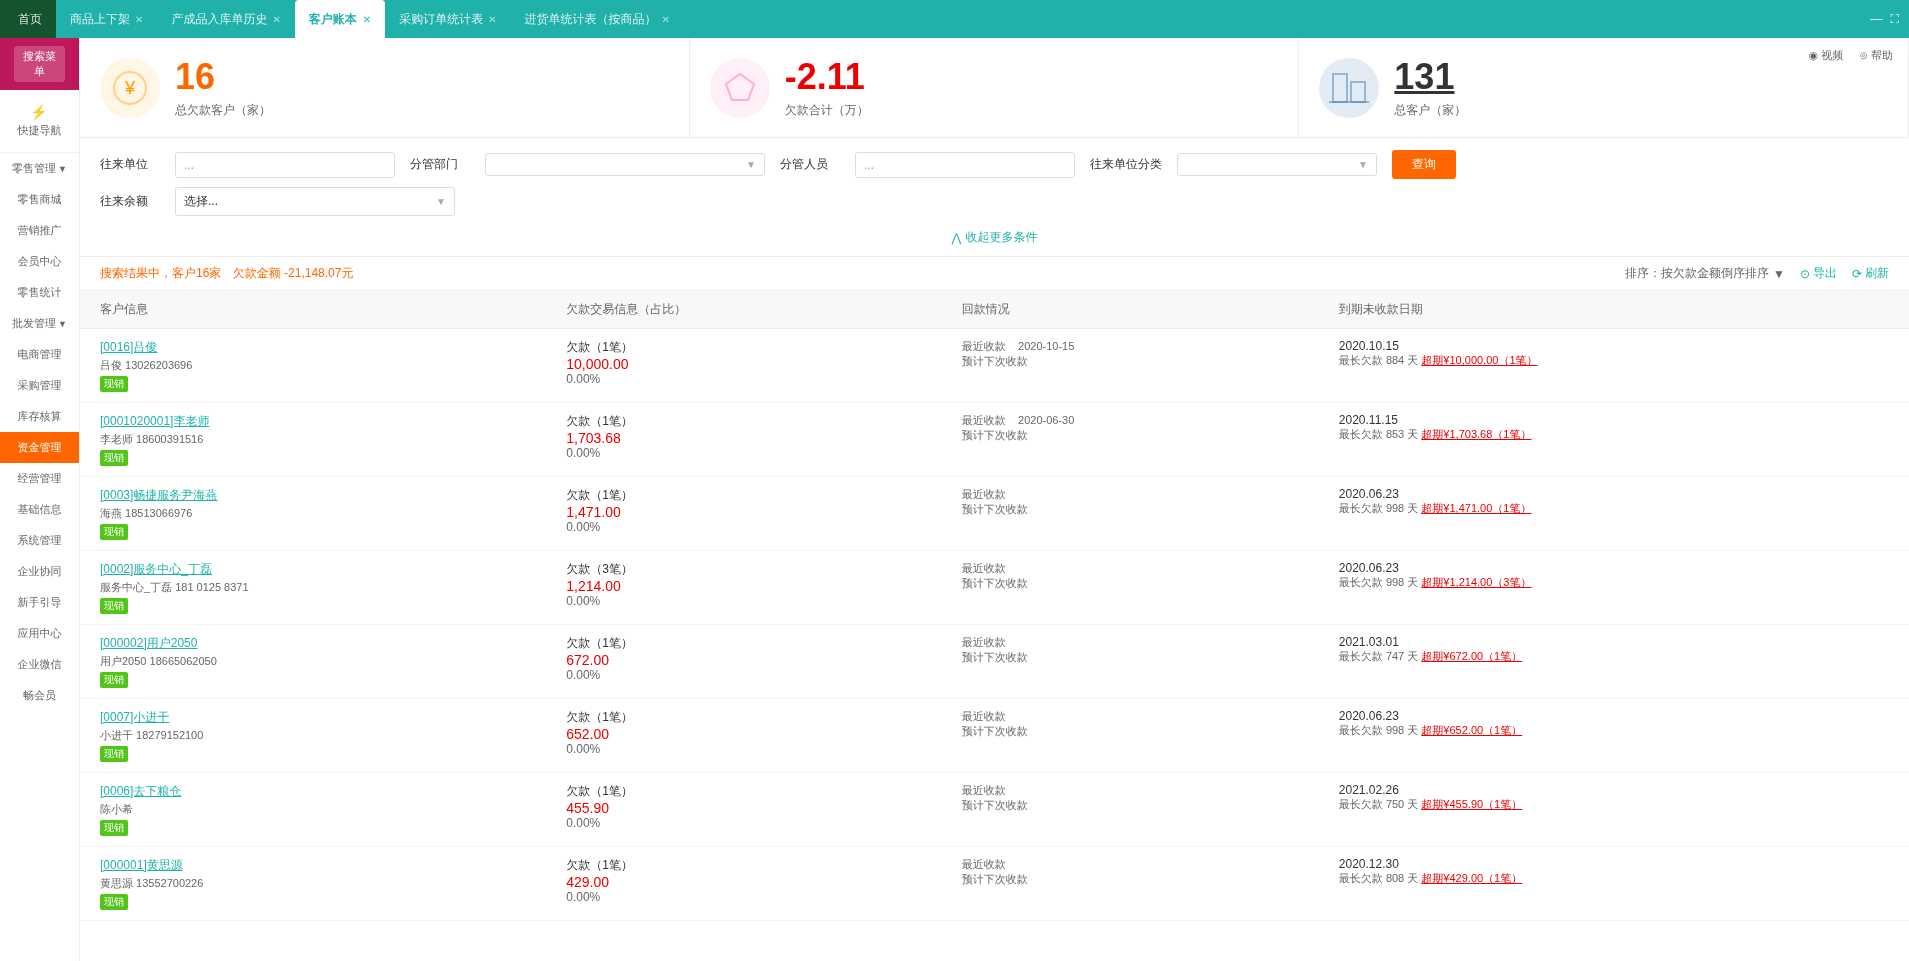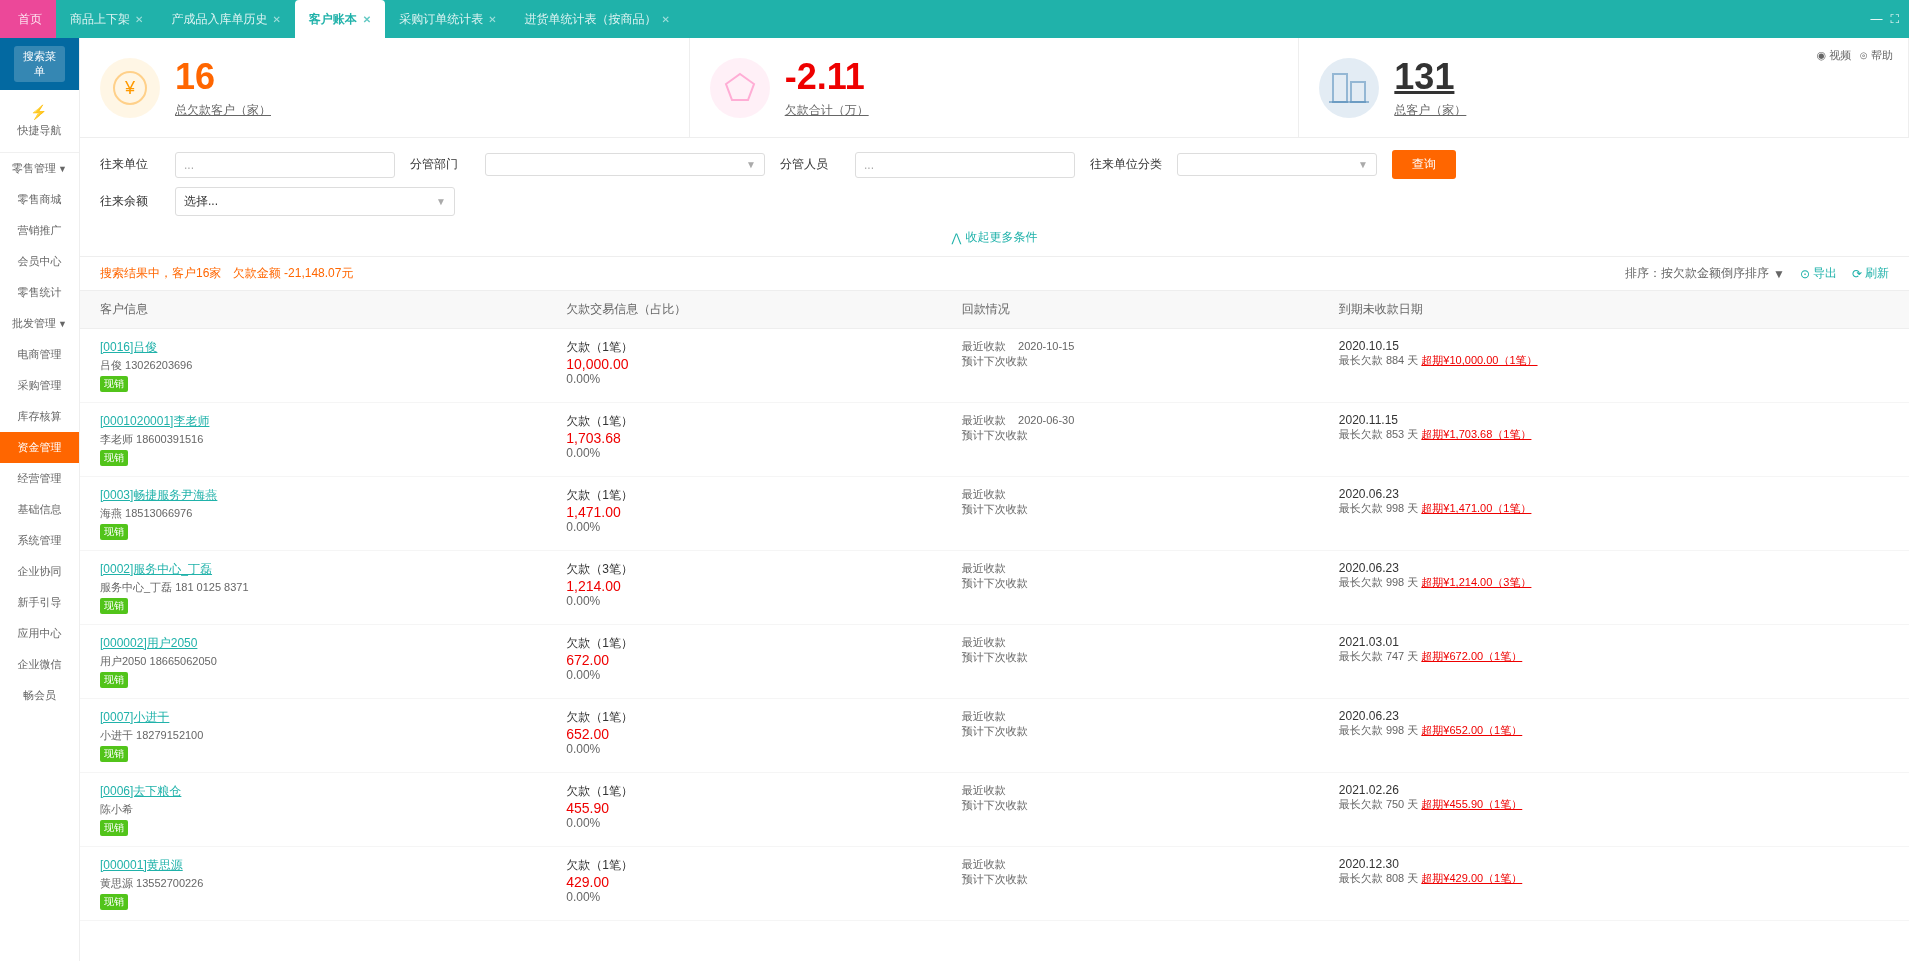--- a/index.html
+++ b/index.html
@@ -11,32 +11,32 @@
     .logo-area { display: flex; align-items: center; width: 80px; }
     .logo-text { color: #ff6600; font-size: 11px; font-weight: bold; line-height: 1.2; }
     .app-title { font-size: 11px; color: #666; flex: 1; padding-left: 10px; }
     .top-actions { display: flex; align-items: center; gap: 15px; margin-left: auto; }
     .top-action-item { display: flex; align-items: center; gap: 4px; color: #666; font-size: 12px; cursor: pointer; }
     .avatar { width: 28px; height: 28px; border-radius: 50%; background: #ff6600; display: flex; align-items: center; justify-content: center; color: #fff; font-size: 10px; }
 
     
     .tab-bar { display: flex; background: #20b2aa; height: 38px; align-items: center; padding-left: 0; }
     .tab-item { display: flex; align-items: center; padding: 0 14px; height: 38px; color: rgba(255,255,255,0.85); font-size: 12px; cursor: pointer; white-space: nowrap; position: relative; gap: 5px; }
-    .tab-item.home { background: #ec4899; padding-left: 18px; }
+    .tab-item.home { background: #14532d; padding-left: 18px; }
     .tab-item.active { background: #fff; color: #20b2aa; font-weight: bold; border-radius: 4px 4px 0 0; gap: 6px; }
     .tab-close { color: inherit; font-size: 10px; opacity: 0.7; }
     .tab-spacer { flex: 1; }
     .tab-actions { display: flex; gap: 8px; padding-right: 10px; color: #fff; }
 
     
     .main-layout { display: flex; flex: 1; overflow: hidden; }
 
     
     .sidebar { width: 80px; background: #fff; border-right: 1px solid #eee; display: flex; flex-direction: column; overflow-y: auto; }
-    .sidebar-search { padding: 8px 14px; background: #0369a1; }
+    .sidebar-search { padding: 8px 14px; background: #be185d; }
     .sidebar-search-box { background: rgba(255,255,255,0.2); border-radius: 3px; padding: 3px 6px; color: #fff; font-size: 11px; text-align: center; cursor: pointer; }
     .sidebar-section { padding: 6px 0; border-bottom: 1px solid #f0f0f0; }
     .sidebar-item { padding: 8px 5px; text-align: center; font-size: 11px; color: #666; cursor: pointer; display: flex; flex-direction: column; align-items: center; gap: 3px; }
     .sidebar-item.active { background: #ff6600; color: #fff; }
     .sidebar-item-icon { font-size: 14px; }
     .sidebar-item-with-arrow { display: flex; align-items: center; justify-content: center; gap: 2px; }
 
     
     .content { flex: 1; display: flex; flex-direction: column; overflow: hidden; }
 
@@ -44,22 +44,22 @@
     .stats-row { display: flex; background: #fff; border-bottom: 1px solid #eee; min-height: 100px; }
     .stat-card { flex: 1; display: flex; align-items: center; padding: 15px 20px; border-right: 1px solid #eee; gap: 15px; position: relative; }
     .stat-icon-circle { width: 60px; height: 60px; border-radius: 50%; display: flex; align-items: center; justify-content: center; font-size: 24px; }
     .stat-icon-circle.orange { background: rgba(255,165,0,0.1); }
     .stat-icon-circle.pink { background: rgba(255,105,180,0.1); }
     .stat-icon-circle.blue { background: rgba(70,130,180,0.15); }
     .stat-number { font-size: 36px; font-weight: bold; }
     .stat-number.orange { color: #ff6600; }
     .stat-number.red { color: #e00; }
     .stat-number.dark { color: #333; text-decoration: underline; }
-    .stat-label { font-size: 12px; color: #666; margin-top: 4px; text-decoration: underline; }
-    .stat-card-actions { position: absolute; top: 10px; right: 15px; display: flex; gap: 8px; font-size: 11px; color: #666; }
+    .stat-label { font-size: 12px; color: #666; margin-top: 4px; }
+    .stat-card-actions { position: absolute; top: 10px; right: 15px; display: flex; gap: 16px; font-size: 11px; color: #666; }
 
     
     .filter-area { background: #fff; padding: 12px 20px 5px; border-bottom: 1px solid #eee; }
     .filter-row { display: flex; align-items: center; gap: 15px; margin-bottom: 8px; }
     .filter-label { font-size: 12px; color: #333; white-space: nowrap; min-width: 60px; }
     .filter-input { flex: 1; max-width: 220px; border: 1px solid #ddd; border-radius: 3px; padding: 5px 8px; font-size: 12px; color: #333; position: relative; display: flex; align-items: center; justify-content: space-between; cursor: pointer; }
     .filter-select { flex: 1; max-width: 280px; border: 1px solid #ddd; border-radius: 3px; padding: 5px 8px; font-size: 12px; color: #333; display: flex; align-items: center; justify-content: space-between; cursor: pointer; }
     .filter-dots { color: #aaa; }
     .filter-arrow { color: #aaa; font-size: 10px; }
     .filter-toggle { text-align: center; padding: 5px; color: #20b2aa; font-size: 12px; cursor: pointer; display: flex; align-items: center; justify-content: center; gap: 4px; }

